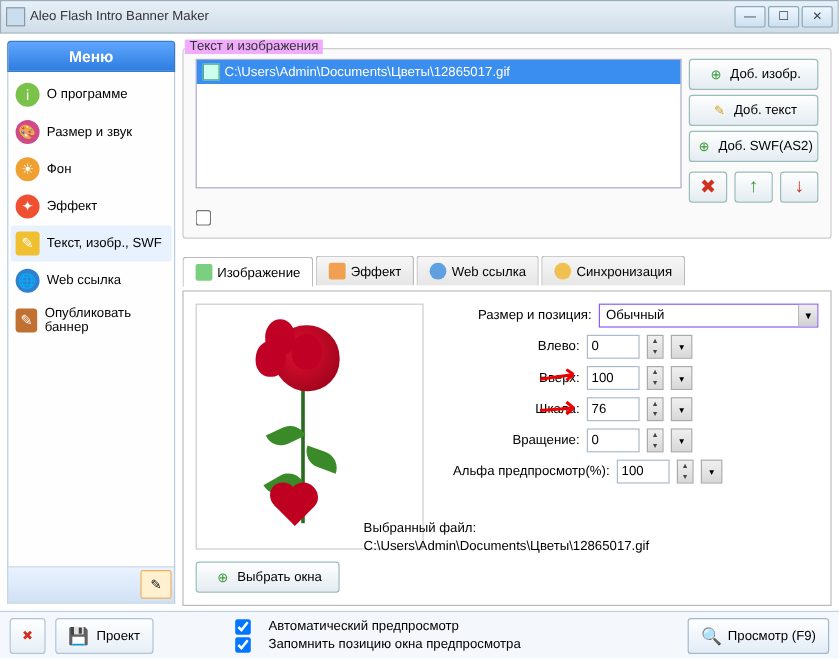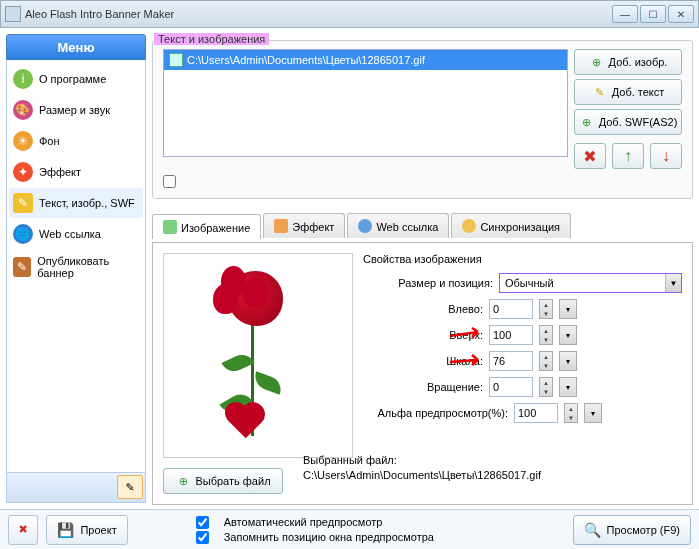--- a/index.html
+++ b/index.html
@@ -198,27 +198,26 @@
             <div class="flower"></div>
             <div class="petal p1"></div>
               <div class="petal p2"></div>
               <div class="petal p3"></div>
             <div class="heart"></div>
           </div>
         </div>
         <div class="below">
           <div class="btn">
               <div class="bi" style="color:#3a9a3a">⊕</div>
-              <span>Выбрать файл</span>
+              <span>Выбрать окна</span>
             </div>
         </div>
       </div>
 
       <div class="props" style="position:relative">
-        <div class="pt">Свойства изображения</div>
         <div class="prow top">
           <label>Размер и позиция:</label>
           <div class="combo">
               <span>Обычный</span>
               <div class="dd">▼</div>
             </div>
         </div>
         <div class="prow">
           <label>Влево:</label>
           <input class="numin" value="0" style="">

